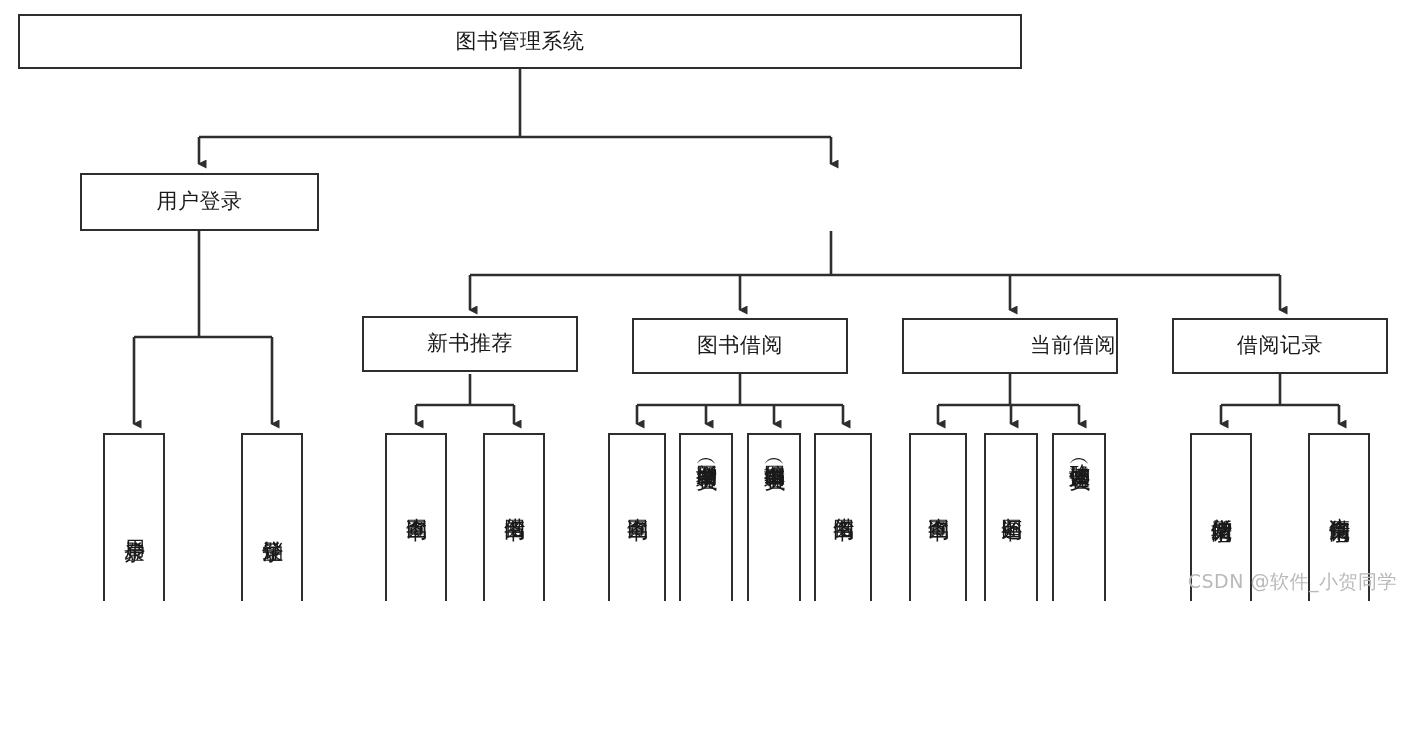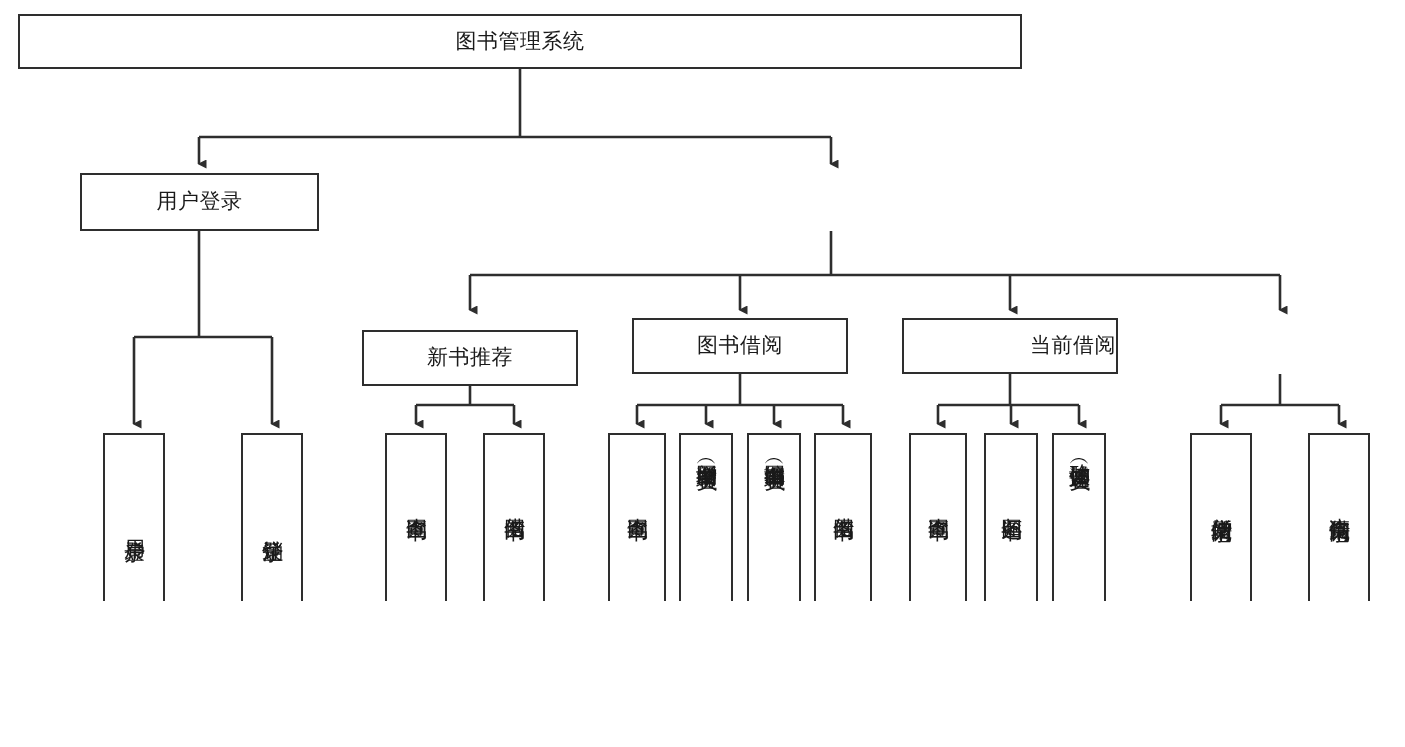--- a/index.html
+++ b/index.html
@@ -131,29 +131,32 @@
   </svg>
 
   <div class="node node-h" style="left:18px; top:14px; width:1004px; height:55px;">
     <span class="label">图书管理系统</span>
   </div>
 
   <div class="node node-h" style="left:80px; top:173px; width:239px; height:58px;">
     <span class="label">用户登录</span>
   </div>
 
-  <div class="node node-h" style="left:362px; top:330px; width:216px; height:56px;">
+  <div class="node node-h" style="left:362px; top:316px; width:216px; height:56px;">
     <span class="label">新书推荐</span>
   </div>
   <div class="node node-h" style="left:632px; top:318px; width:216px; height:56px;">
     <span class="label">图书借阅</span>
   </div>
   <div class="node node-h" style="left:902px; top:318px; width:216px; height:56px;justify-content:flex-end;">
     <span class="label">当前借阅</span>
   </div>
+  <div class="node node-h" style="left:1172px; top:318px; width:216px; height:56px;">
+    <span class="label">借阅记录</span>
+  </div>
 
   <div class="node node-v mid" style="left:103px; top:433px; width:62px; height:301px;">
     <span class="label">用户登录</span>
   </div>
   <div class="node node-v mid" style="left:241px; top:433px; width:62px; height:301px;">
     <span class="label">注销登录</span>
   </div>
 
   <div class="node node-v mid2" style="left:385px; top:433px; width:62px; height:301px;">
     <span class="label">查询图书</span>
@@ -185,14 +188,15 @@
     <span class="label">确认归还（管理员）</span>
   </div>
 
   <div class="node node-v mid2" style="left:1190px; top:433px; width:62px; height:301px;">
     <span class="label">新增借阅记录</span>
   </div>
   <div class="node node-v mid2" style="left:1308px; top:433px; width:62px; height:301px;">
     <span class="label">查询借阅记录</span>
   </div>
 
+  <div class="watermark">CSDN @软件_小贺同学</div>
 
 </div>
 
 </body></html>

